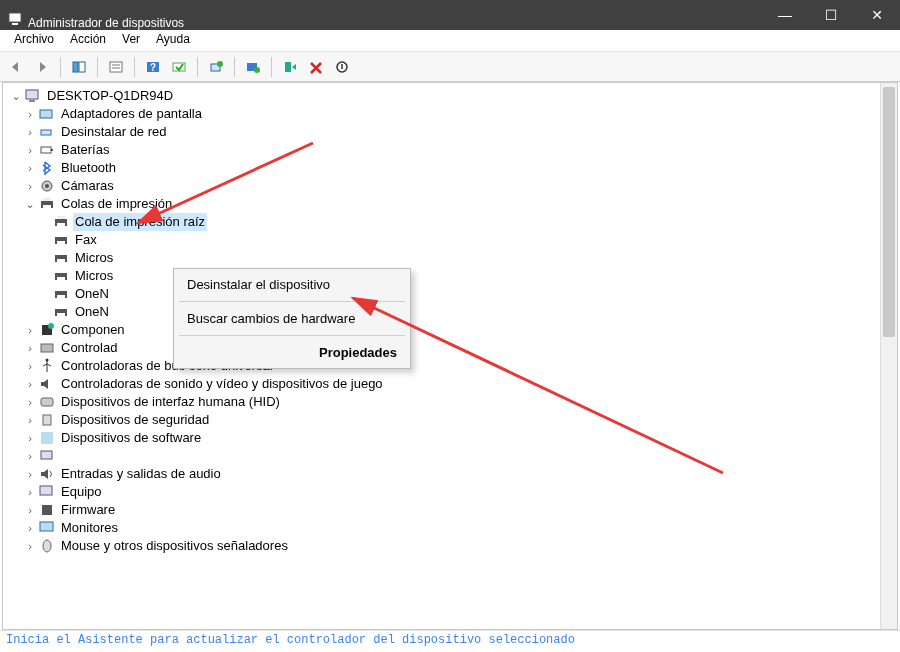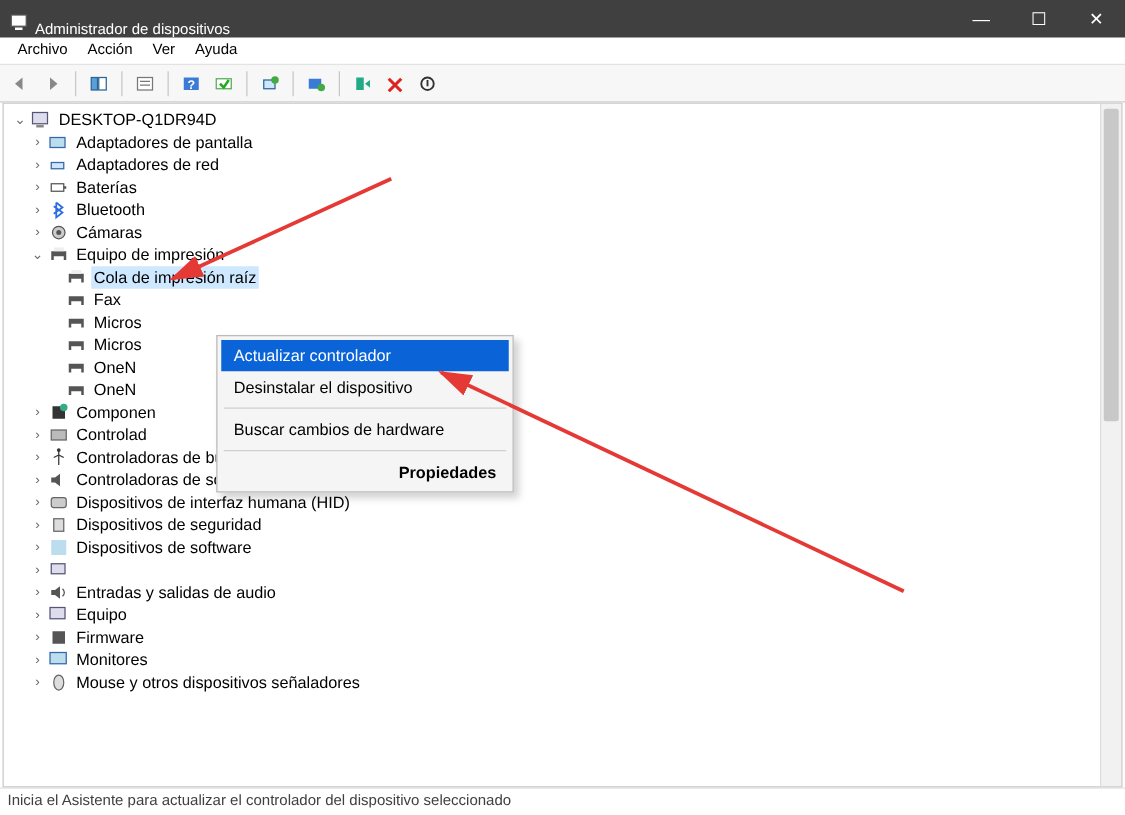--- a/index.html
+++ b/index.html
@@ -26,21 +26,21 @@
   .ic { width:16px; height:16px; margin:0 4px 0 2px; display:flex; align-items:center; justify-content:center; }
   .lbl { padding: 0 2px; }
   .lbl.sel { background:#cde8ff; }
 
   .ctxmenu { position:absolute; left:170px; top:185px; width:238px; background:#f5f5f5; border:1px solid #bababa; box-shadow: 4px 4px 6px rgba(0,0,0,0.18); font-size:13px; padding:3px; z-index:50; }
   .ctxmenu .mitem { padding: 5px 10px; }
   .ctxmenu .mitem.hi { background:#0a64d8; color:#fff; }
   .ctxmenu .divider { height:1px; background:#d0d0d0; margin:4px 2px; }
   .ctxmenu .mitem.bold { font-weight:600;text-align:right; }
 
-  .statusbar { height:16px; font-size:12px; padding: 2px 6px; color:#404040; border-top:1px solid #e3e3e3; white-space:nowrap; overflow:hidden;}
+  .statusbar { height:16px; font-size:12px; padding: 2px 6px; color:#3b82f6; border-top:1px solid #e3e3e3; white-space:nowrap; overflow:hidden;font-family:Liberation Mono, monospace;}
   .vscroll { position:absolute; right:0; top:0; bottom:0; width:17px; background:#f1f1f1; border-left:1px solid #ddd; }
   .vscroll .thumb { position:absolute; left:2px; right:2px; top:4px; height:250px; background:#c8c8c8; border-radius:2px;}
 
   svg { pointer-events:none; }
   .arrows { position:absolute; left:0; top:0; pointer-events:none; z-index:60; }
 </style>
 </head>
 <body>
 
 <div class="titlebar">
@@ -164,21 +164,21 @@
     </div>
 
     <div class="row">
       <span class="spacer14"></span>
         <span class="exp">›</span>
       <span class="ic">
           <svg width="16" height="16">
             <rect x="2" y="6" width="10" height="5" fill="#cfe6ff" stroke="#36a"></rect>
           </svg>
         </span>
-      <span class="lbl">Adaptadores de red</span>
+      <span class="lbl">Desinstalar de red</span>
     </div>
 
     <div class="row">
       <span class="spacer14"></span>
         <span class="exp">›</span>
       <span class="ic">
           <svg width="16" height="16">
             <rect x="2" y="5" width="10" height="6" fill="#fff" stroke="#555"></rect>
             <rect x="12" y="7" width="2" height="2" fill="#555"></rect>
           </svg>
@@ -212,21 +212,21 @@
     <div class="row">
       <span class="spacer14"></span>
         <span class="exp">⌄</span>
       <span class="ic">
           <svg width="16" height="16">
             <rect x="2" y="5" width="12" height="7" fill="#555"></rect>
             <rect x="4" y="2" width="8" height="3" fill="#eee"></rect>
             <rect x="4" y="9" width="8" height="4" fill="#fff"></rect>
           </svg>
         </span>
-      <span class="lbl">Equipo de impresión</span>
+      <span class="lbl">Colas de impresión</span>
     </div>
 
     <div class="row">
       <span class="spacer14"></span>
         <span class="spacer14"></span>
         <span class="spacer14"></span>
       <span class="ic">
           <svg width="16" height="16">
             <rect x="2" y="5" width="12" height="7" fill="#555"></rect>
             <rect x="4" y="2" width="8" height="3" fill="#eee"></rect>
@@ -425,21 +425,20 @@
           <svg width="16" height="16">
             <ellipse cx="8" cy="8" rx="4" ry="6" fill="#ddd" stroke="#666"></ellipse>
           </svg>
         </span>
         <span class="lbl">Mouse y otros dispositivos señaladores</span>
       </div>
 
   </div>
 
   <div class="ctxmenu">
-    <div class="mitem hi">Actualizar controlador</div>
     <div class="mitem">Desinstalar el dispositivo</div>
     <div class="divider"></div>
     <div class="mitem">Buscar cambios de hardware</div>
     <div class="divider"></div>
     <div class="mitem bold">Propiedades</div>
   </div>
 
   <div class="vscroll">
       <div class="thumb"></div>
     </div>

